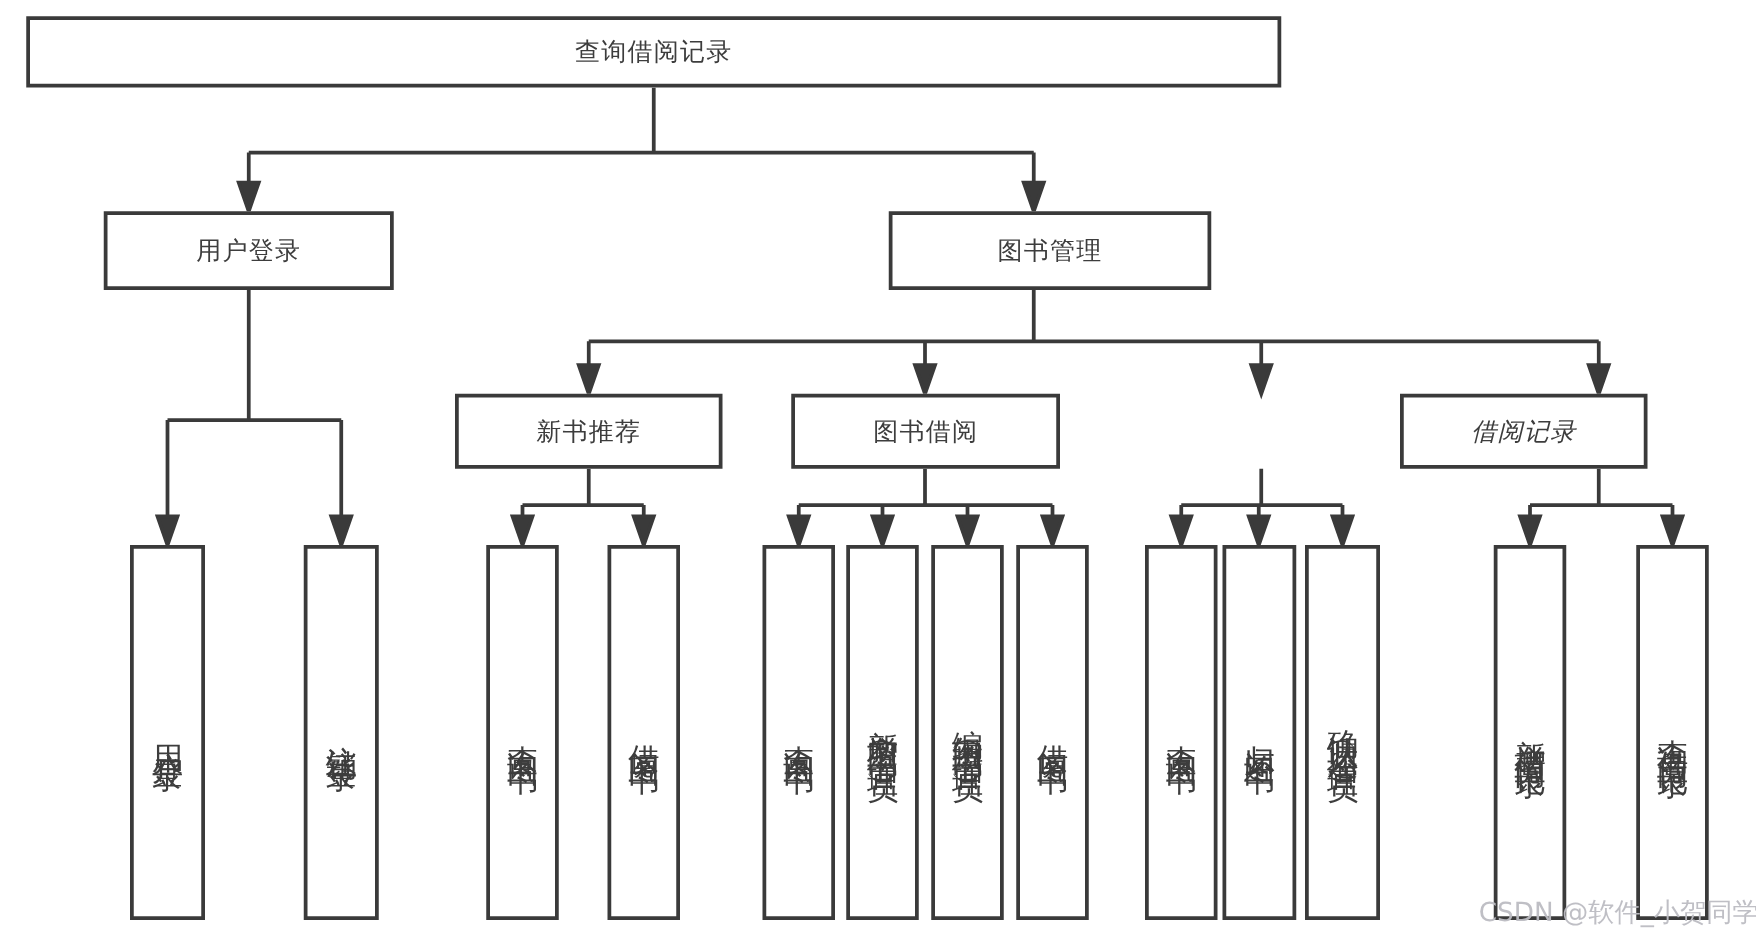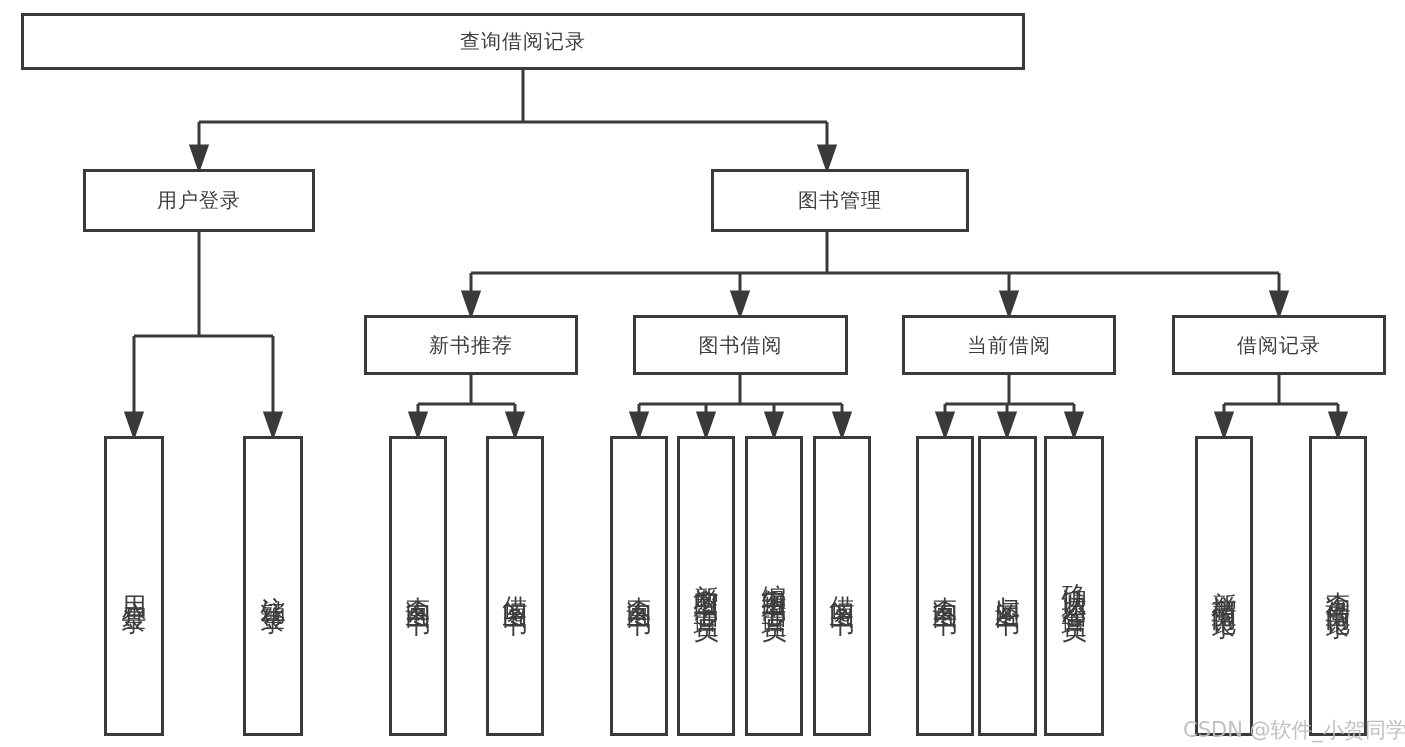--- a/index.html
+++ b/index.html
@@ -133,24 +133,21 @@
   <div class="node-h" style="left:711px; top:169px; width:258px; height:63px;">
     <span>图书管理</span>
   </div>
 
   <div class="node-h" style="left:364px; top:315px; width:214px; height:60px;">
     <span>新书推荐</span>
   </div>
   <div class="node-h" style="left:633px; top:315px; width:215px; height:60px;">
     <span>图书借阅</span>
   </div>
-  <div class="node-h" style="left:902px; top:315px; width:214px; height:60px;">
-    <span>当前借阅</span>
-  </div>
-  <div class="node-h" style="left:1172px; top:315px; width:214px; height:60px;">
+  <div class="node-h" style="left:1120px; top:315px; width:198px; height:60px;font-style:italic;">
     <span>借阅记录</span>
   </div>
 
   <div class="node-v" style="left:104px; width:60px;">
     <span class="vtext">用户登录</span>
   </div>
   <div class="node-v" style="left:243px; width:60px;">
     <span class="vtext">注销登录</span>
   </div>
 

